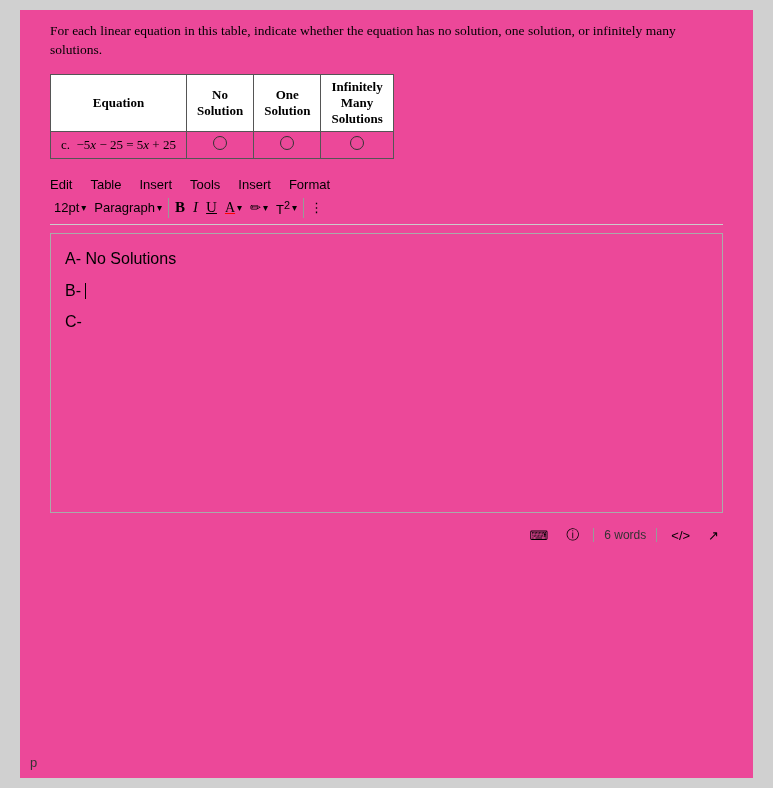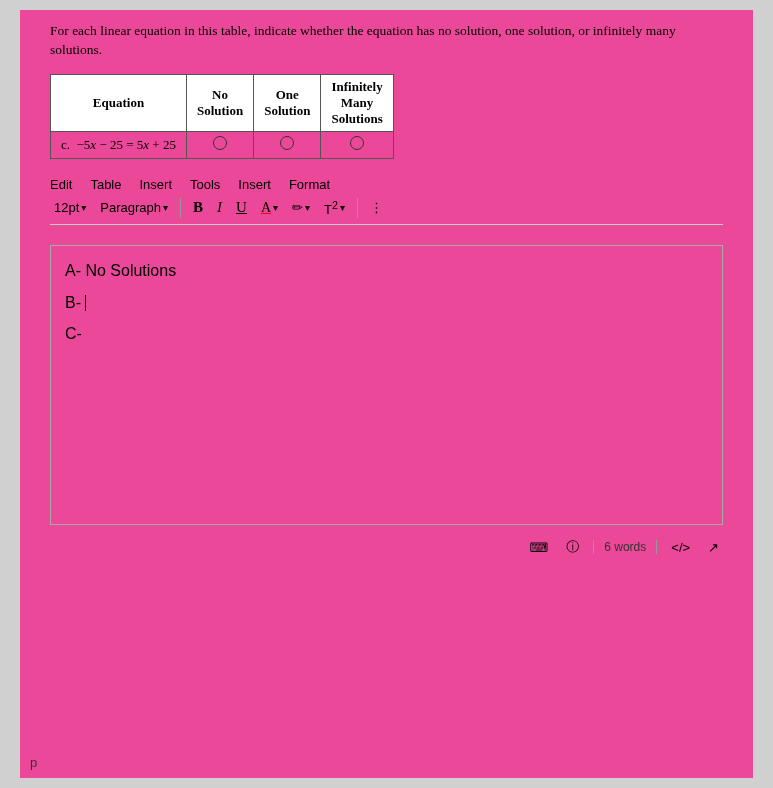--- a/index.html
+++ b/index.html
@@ -59,24 +59,23 @@
       margin-bottom: 6px;
       font-family: Arial, sans-serif;
     }
     .menu-item {
       cursor: pointer;
     }
     
     .toolbar {
       display: flex;
       align-items: center;
-      gap: 6px;
-      font-size: 13px;
-      font-family: Arial, sans-serif;
-      margin-bottom: 20px;
+      font-size: 13px;
+      font-family: Arial, sans-serif;
+      margin-bottom: 8px;
       border-bottom: 1px solid #ccc;
       padding-bottom: 6px;
     }
     .toolbar-separator {
       width: 1px;
       height: 20px;
       background: #999;
       margin: 0 2px;
     }
     .toolbar-btn {

